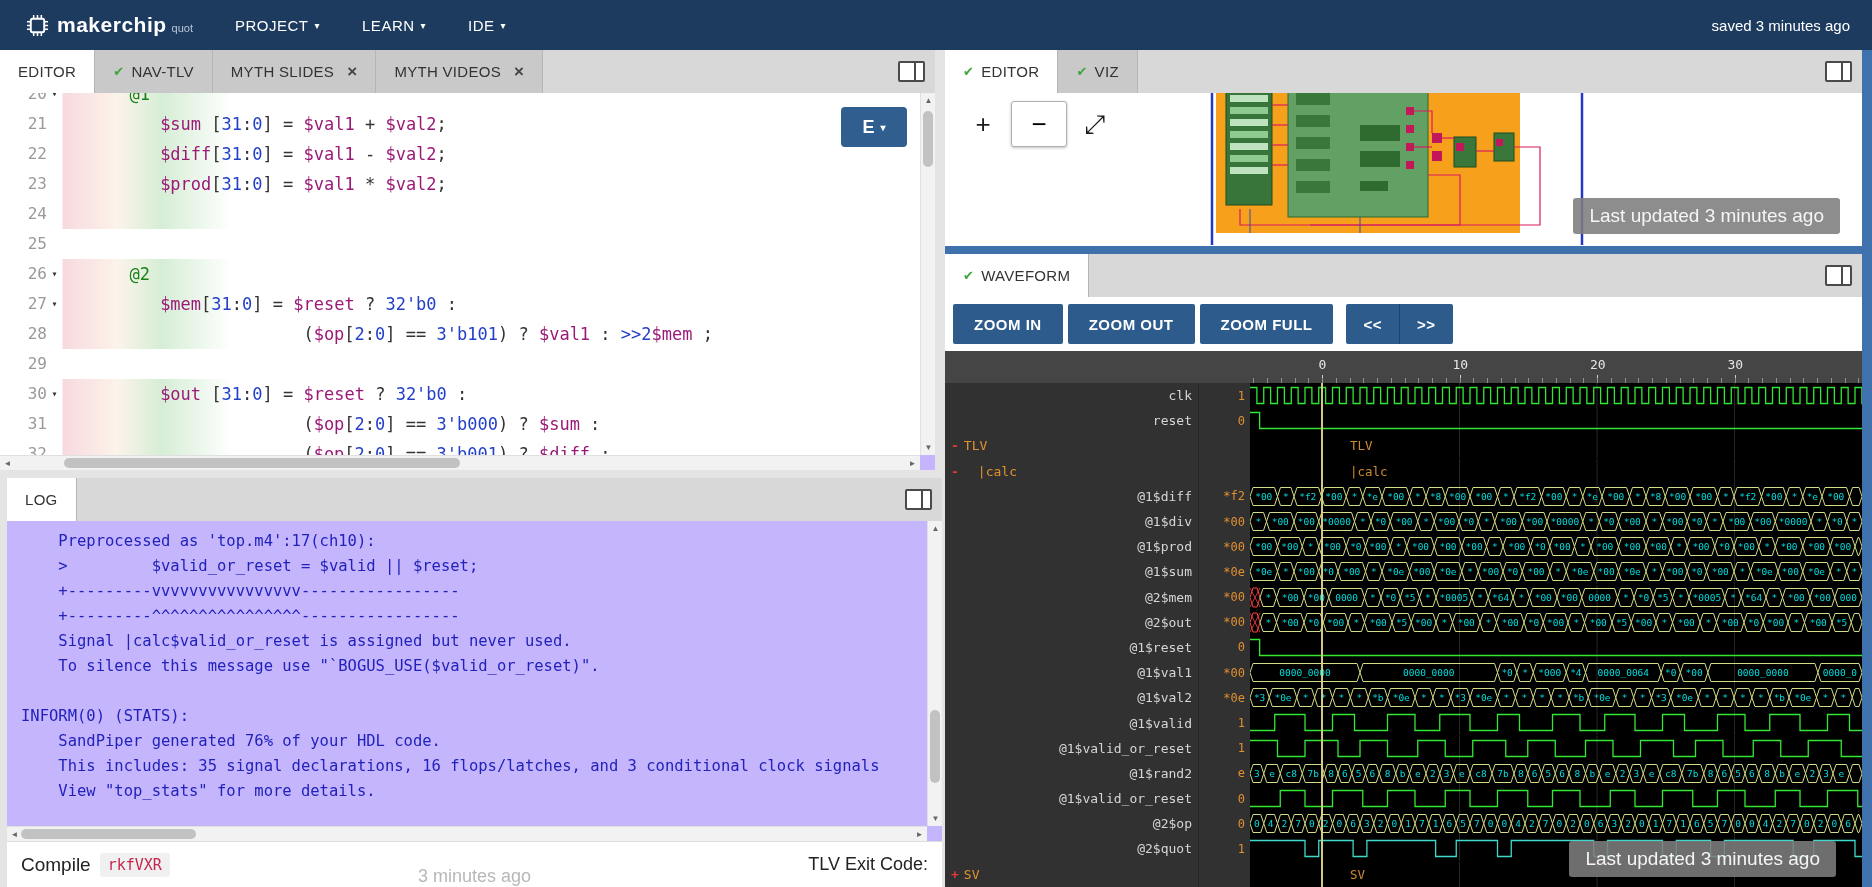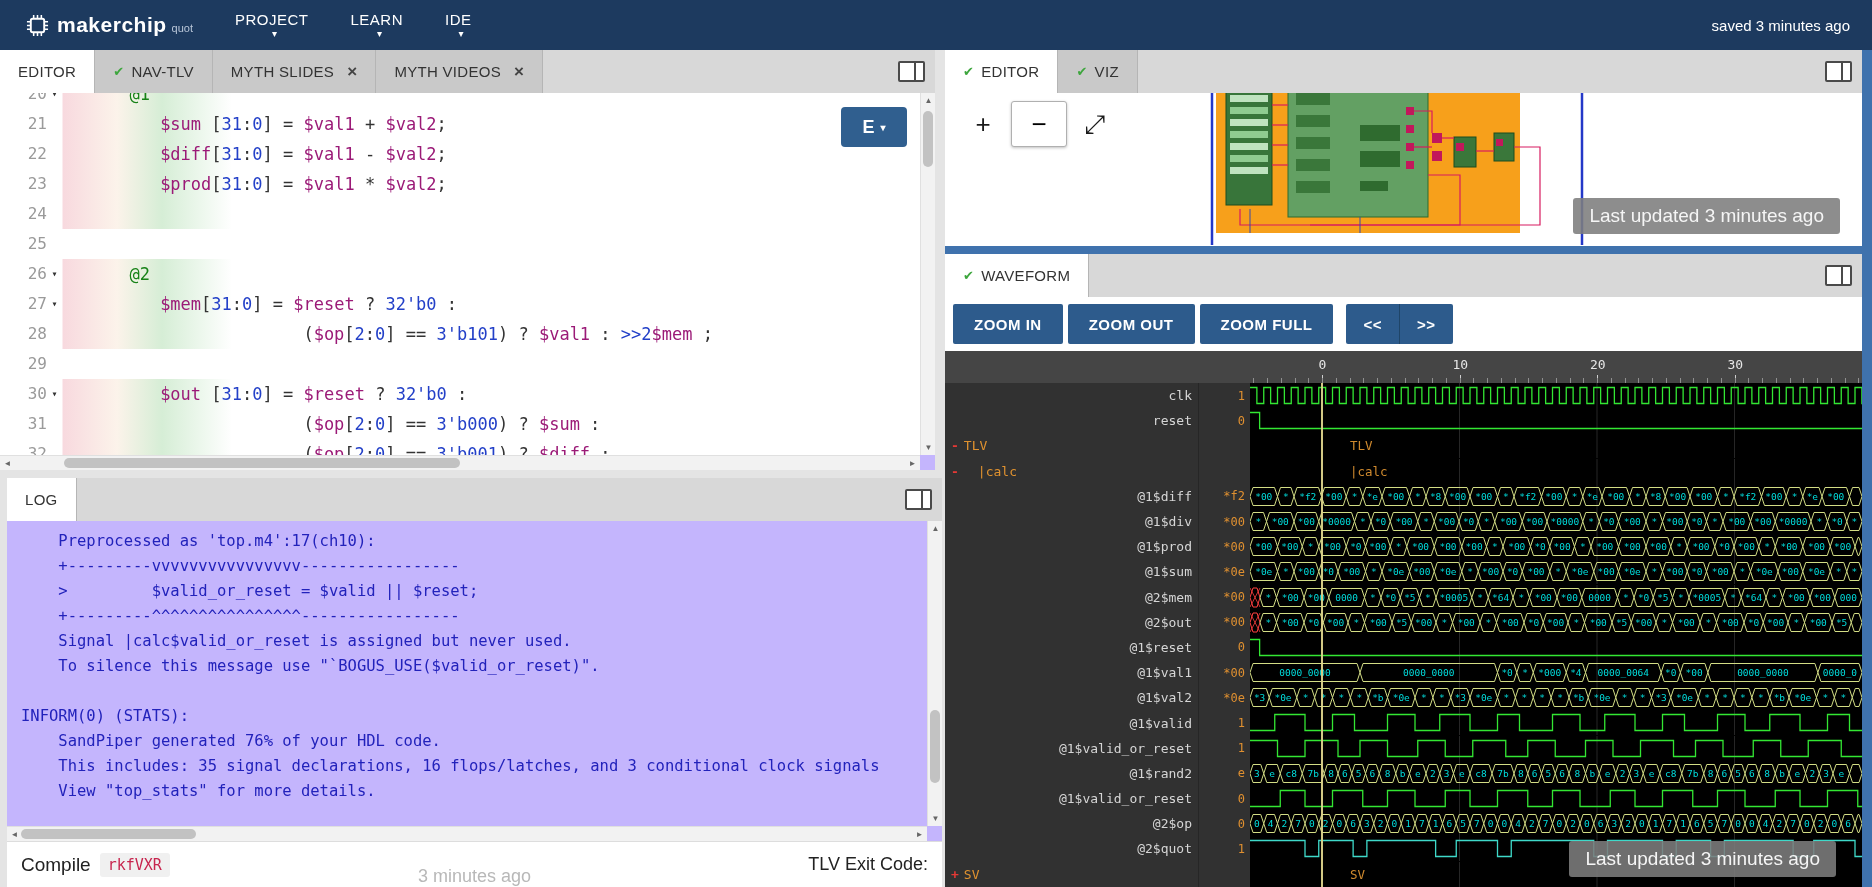--- a/index.html
+++ b/index.html
@@ -5,21 +5,21 @@
   *{margin:0;padding:0;box-sizing:border-box;}
   html,body{width:1872px;height:887px;overflow:hidden;background:#e4e4e4;
     font-family:"Liberation Sans",sans-serif;position:relative;}
   .pane{position:absolute;background:#c4b5fd;}
   
   #navbar{position:absolute;left:0;top:0;width:1872px;height:50px;background:#1d3a5f;
     display:flex;align-items:center;color:#fff;}
   .brand{display:flex;align-items:center;margin-left:26px;cursor:pointer;}
   .brand-name{font-size:21px;font-weight:bold;letter-spacing:.5px;margin-left:8px;}
   .beta{font-size:11px;color:#b9c6d8;margin-left:5px;align-self:flex-end;margin-bottom:3px;}
-  .menu{margin-left:42px;font-size:15px;letter-spacing:.5px;cursor:pointer;display:flex;align-items:center;flex-direction:column;}
+  .menu{margin-left:42px;font-size:15px;letter-spacing:.5px;cursor:pointer;display:flex;align-items:center;}
   .menu:first-of-type{margin-left:48px;}
   .caret{font-size:10px;margin-left:6px;}
   .saved{margin-left:auto;margin-right:22px;font-size:15px;}
   
   .tabbar{height:43px;background:#d8d8d8;display:flex;align-items:stretch;}
   .tab{display:flex;align-items:center;padding:0 18px;font-size:15px;color:#333;
     background:#c9c9c9;border-right:1px solid #b5b5b5;cursor:pointer;gap:7px;letter-spacing:.3px;}
   .tab.active{background:#fff;}
   .check{color:#3da63d;font-size:13px;}
   .close{color:#444;font-size:17px;font-weight:bold;margin-left:6px;cursor:pointer;}
@@ -271,22 +271,22 @@
     <div class="tab active">
         <span>LOG</span>
       </div>
     <div class="paneicon">
         <span class="pi-b"></span>
       </div>
   </div>
   <div class="log-body">
     <div id="log-lines">
         <div class="logline">    Preprocessed as 'top.m4':17(ch10):</div>
+        <div class="logline">    &gt;         $valid_or_reset = $valid || $reset;</div>
         <div class="logline">    +---------vvvvvvvvvvvvvvvv-----------------</div>
-        <div class="logline">    &gt;         $valid_or_reset = $valid || $reset;</div>
         <div class="logline">    +---------^^^^^^^^^^^^^^^^-----------------</div>
         <div class="logline">    Signal |calc$valid_or_reset is assigned but never used.</div>
         <div class="logline">    To silence this message use "`BOGUS_USE($valid_or_reset)".</div>
         <div class="logline"></div>
         <div class="logline">INFORM(0) (STATS):</div>
         <div class="logline">    SandPiper generated 76% of your HDL code.</div>
         <div class="logline">    This includes: 35 signal declarations, 16 flops/latches, and 3 conditional clock signals</div>
         <div class="logline">    View "top_stats" for more details.</div>
       </div>
   </div>

